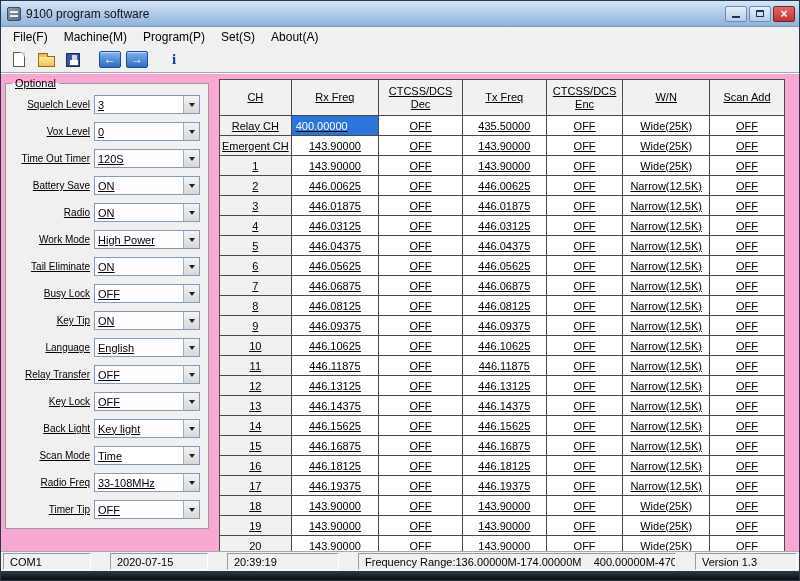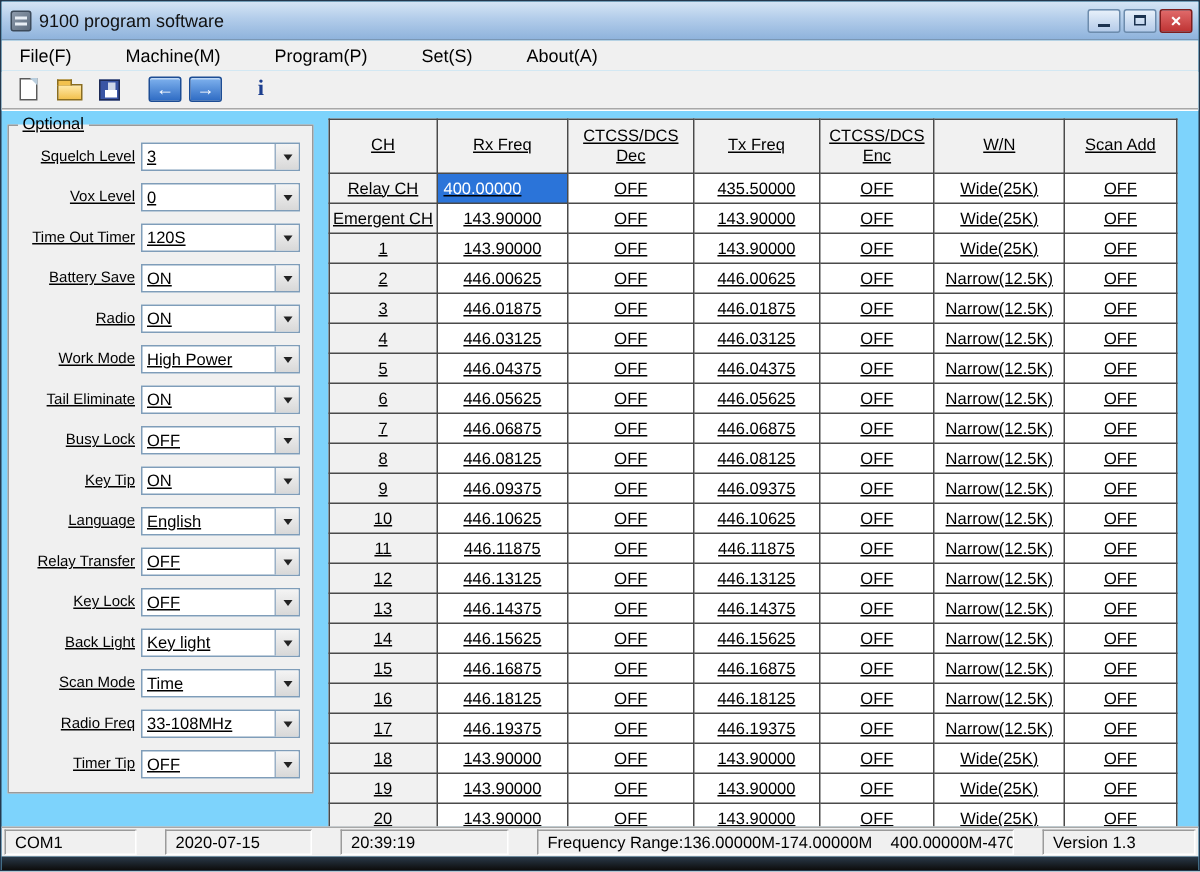--- a/index.html
+++ b/index.html
@@ -1,21 +1,21 @@
 <!DOCTYPE html>
 <html><head>
 <meta charset="utf-8">
 <style>
   * { box-sizing: border-box; margin: 0; padding: 0; }
   html,body { background:#ffffff; }
   body { font-family: "Liberation Sans", "DejaVu Sans", sans-serif; font-size: 12px; color:#000; }
 
   .window{
     width:800px; height:581px; display:flex; flex-direction:column;
-    border:1px solid #24384d; background:#7dd3fc; overflow:hidden;
+    border:1px solid #24384d; background:#f9a8d4; overflow:hidden;
   }
 
   
   .titlebar{
     height:26px; flex:0 0 26px; display:flex; align-items:center; padding:0 4px 0 6px;
     background:linear-gradient(to bottom,#d6e5f5 0%, #b3cdea 45%, #8fb3dc 100%);
     border-bottom:1px solid #7a97b5;
   }
   .app-icon{
     width:14px; height:14px; margin-right:5px; border-radius:2px; flex:0 0 14px;
@@ -35,21 +35,20 @@
   }
   .glyph-min{ width:8px; height:2px; background:#1c3350; margin-top:7px; }
   .glyph-max{ width:8px; height:7px; border:1px solid #1c3350; border-top-width:2px; }
   .win-btn.close{ background:linear-gradient(to bottom,#e06a6a,#bf3434); border-color:#7d1d1d; }
   .glyph-close{ color:#fff; font-weight:bold; font-size:12px; line-height:12px; }
 
   
   .menubar{
     height:20px; flex:0 0 20px; display:flex; align-items:center; padding-left:4px;
     background:#f0f0f0;
-    gap:20px;
   }
   .menu-item{ padding:2px 8px; font-size:12px; white-space:nowrap; }
 
   
   .toolbar{
     height:26px; flex:0 0 26px; display:flex; align-items:center; padding-left:6px; gap:3px;
     background:#f0f0f0; border-bottom:1px solid #a8a8a8; box-shadow:0 1px 0 #ffffff;
   }
   .tool-btn{
     min-width:24px; height:22px; display:flex; align-items:center; justify-content:center;

